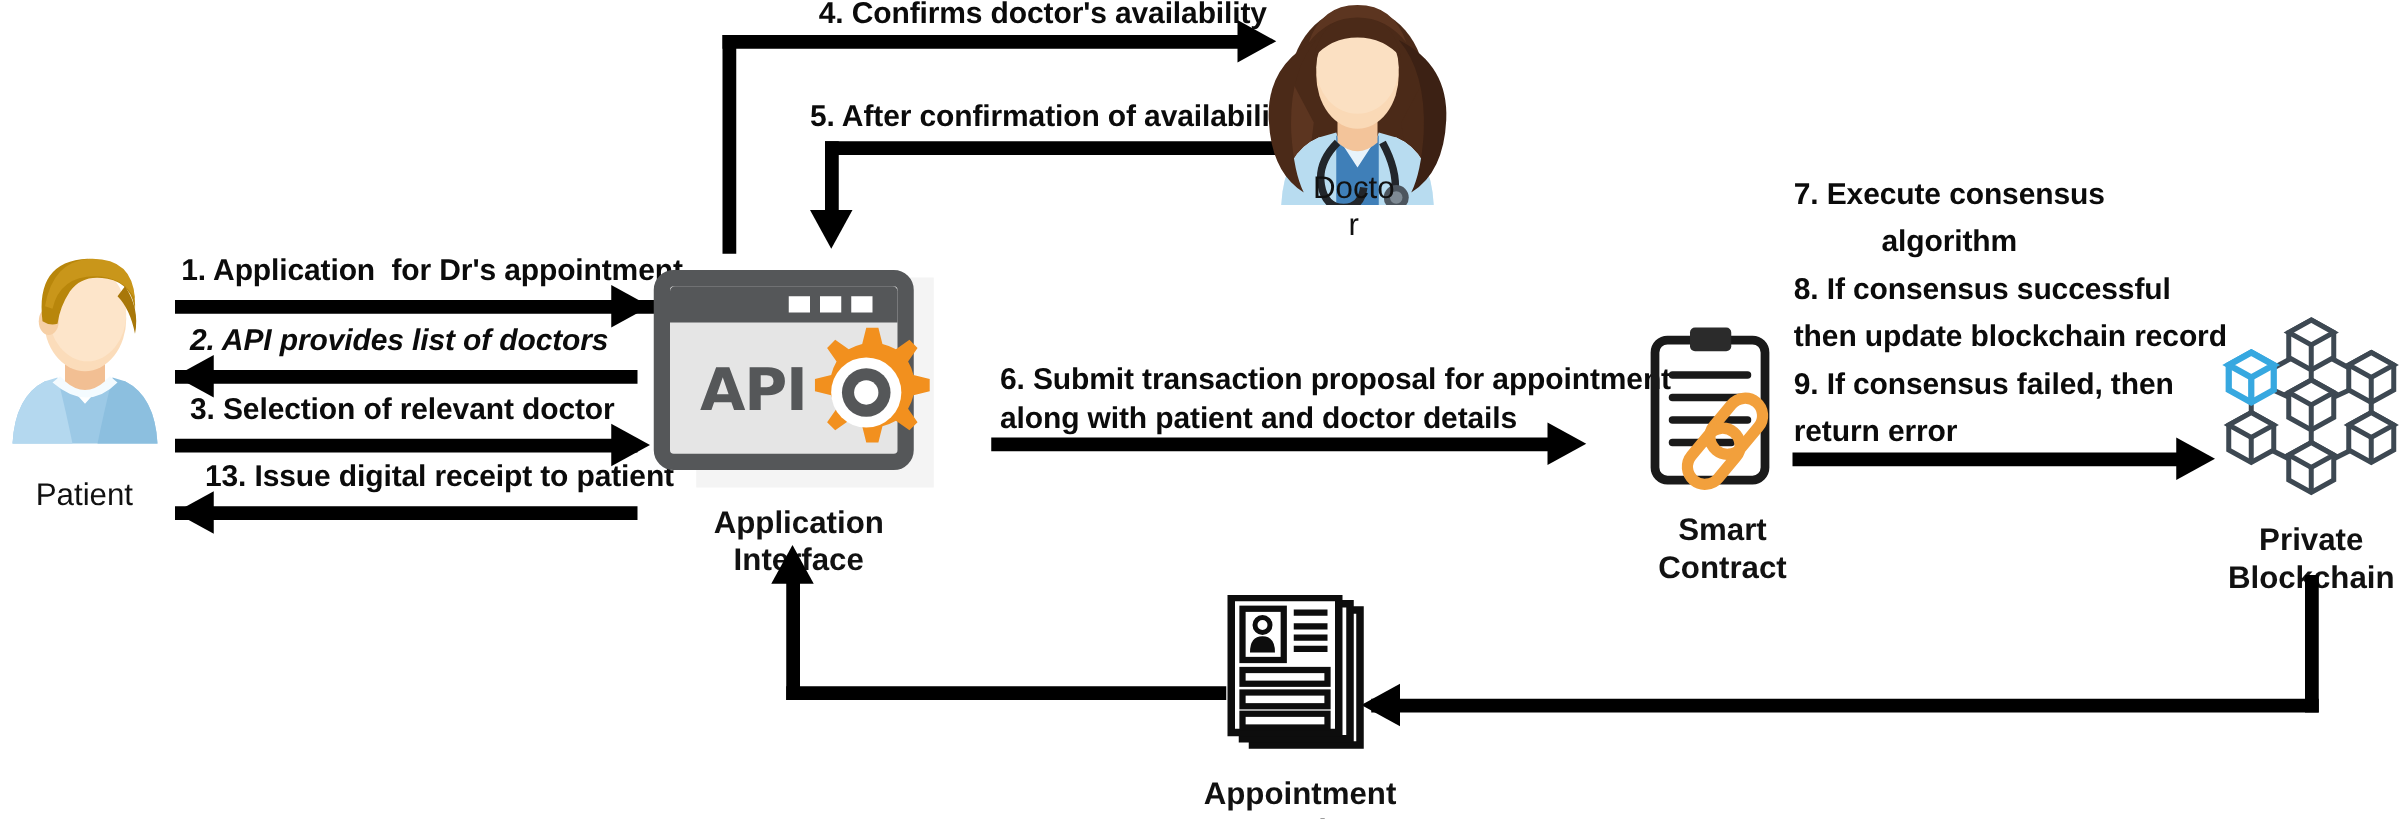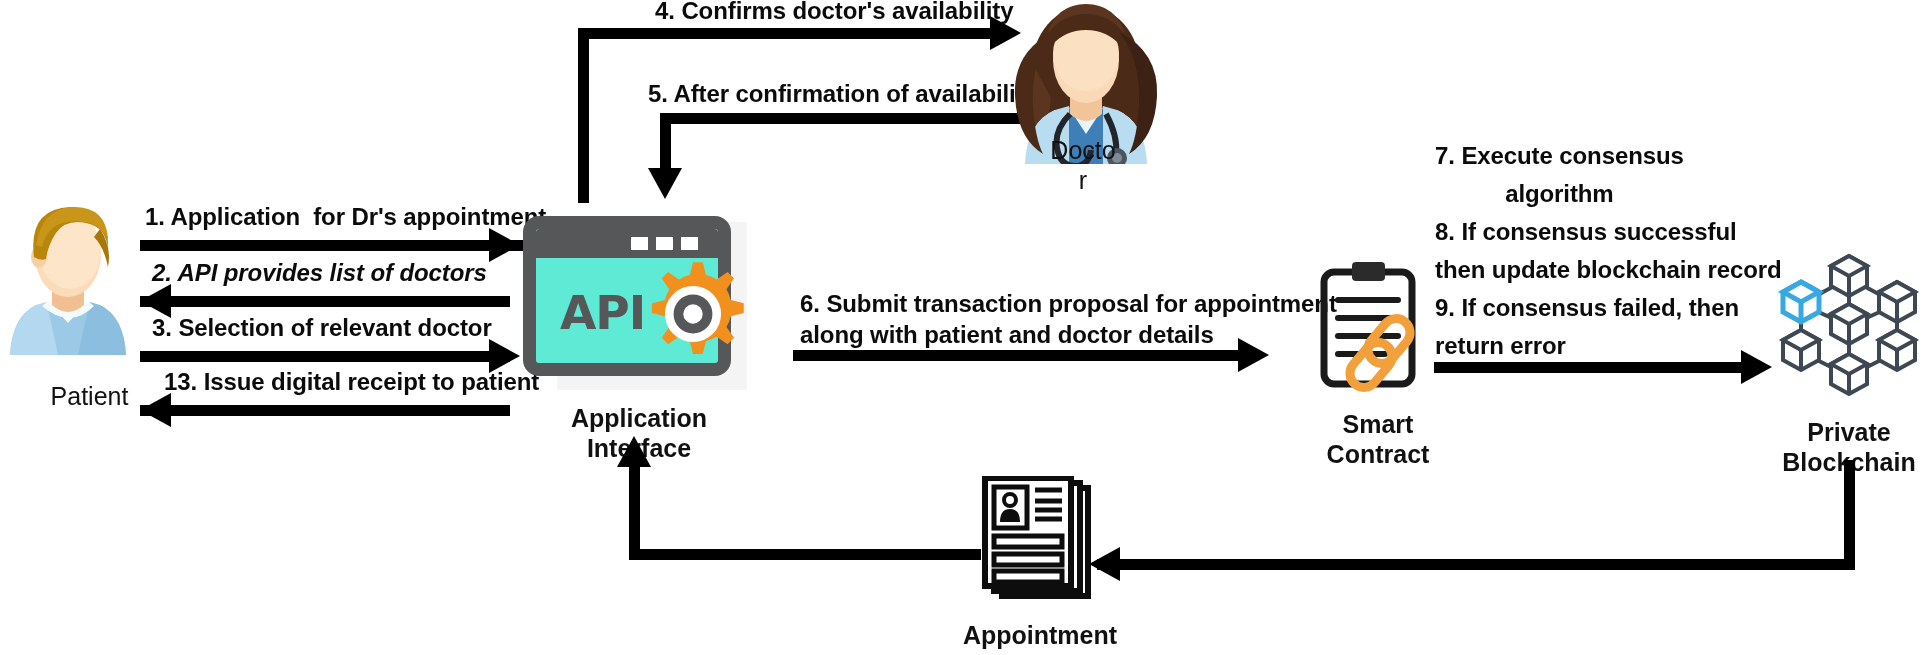--- a/index.html
+++ b/index.html
@@ -81,21 +81,21 @@
     width: 190px; height: 168px;
     background: #f4f4f4;
   }
   .api-window {
     position: absolute;
     left: 0; top: 0;
     width: 208px; height: 160px;
     border: 13px solid #555759;
     border-radius: 16px;
     box-sizing: border-box;
-    background: #5eead4;
+    background: #e5e5e5;
   }
   .api-titlebar {
     position: absolute;
     left: 0; top: 0;
     width: 100%; height: 29px;
     background: #555759;
     border-top-left-radius: 4px;
     border-top-right-radius: 4px;
   }
   .api-dot {
@@ -204,21 +204,21 @@
       <ellipse cx="62" cy="50" rx="33" ry="42" fill="#fbdcba"></ellipse>
       <ellipse cx="64" cy="46" rx="31" ry="38" fill="#fde5ca"></ellipse>
 
       <ellipse cx="33" cy="52" rx="8" ry="11" fill="#f6cfa5"></ellipse>
 
       <path d="M28 52 q-6 -48 36 -50 q40 2 38 42 q-2 -22 -22 -26 q-20 -4 -30 10 q-8 12 -10 26 q-6 2 -12 -2 z" fill="#b8860b"></path>
       <path d="M30 40 q6 -36 36 -38 q34 -1 36 32 q-10 -18 -32 -18 q-28 0 -34 26 z" fill="#c9961a"></path>
       <path d="M94 24 q12 18 8 38 q-4 -20 -14 -30 z" fill="#a87709"></path>
     </svg>
   </div>
-  <div class="nodelabel thin" style="left:0px; top:362px; width:135px; text-align:center;padding-left:22px;">Patient</div>
+  <div class="nodelabel thin" style="left:0px; top:362px; width:135px; text-align:center;">Patient</div>
 
   <div class="lbl" style="left:145px; top:202px;">1. Application  for Dr's appointment</div>
   <div class="arrowline" style="left:140px; top:240px; width:452px;"></div>
   <div class="head right" style="left:489px; top:228px;"></div>
 
   <div class="lbl" style="left:152px; top:258px;font-style:italic;">2. API provides list of doctors</div>
   <div class="arrowline" style="left:140px; top:296px; width:370px;"></div>
   <div class="head left" style="left:140px; top:284px;"></div>
 
   <div class="lbl" style="left:152px; top:313px;">3. Selection of relevant doctor</div>

